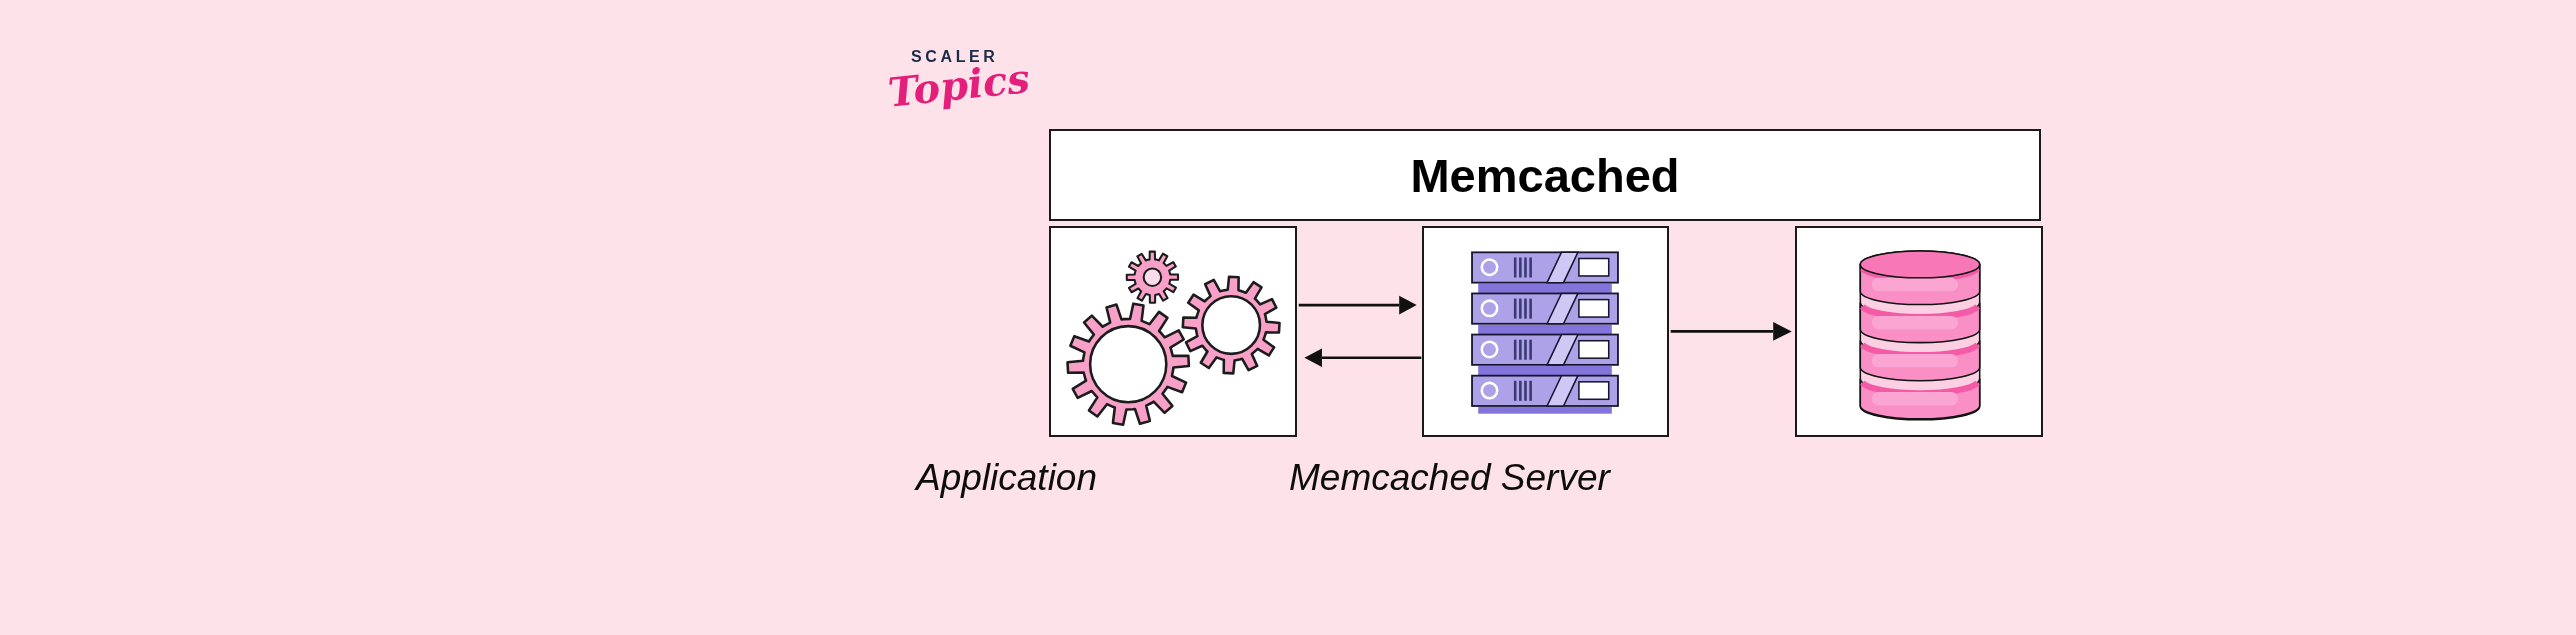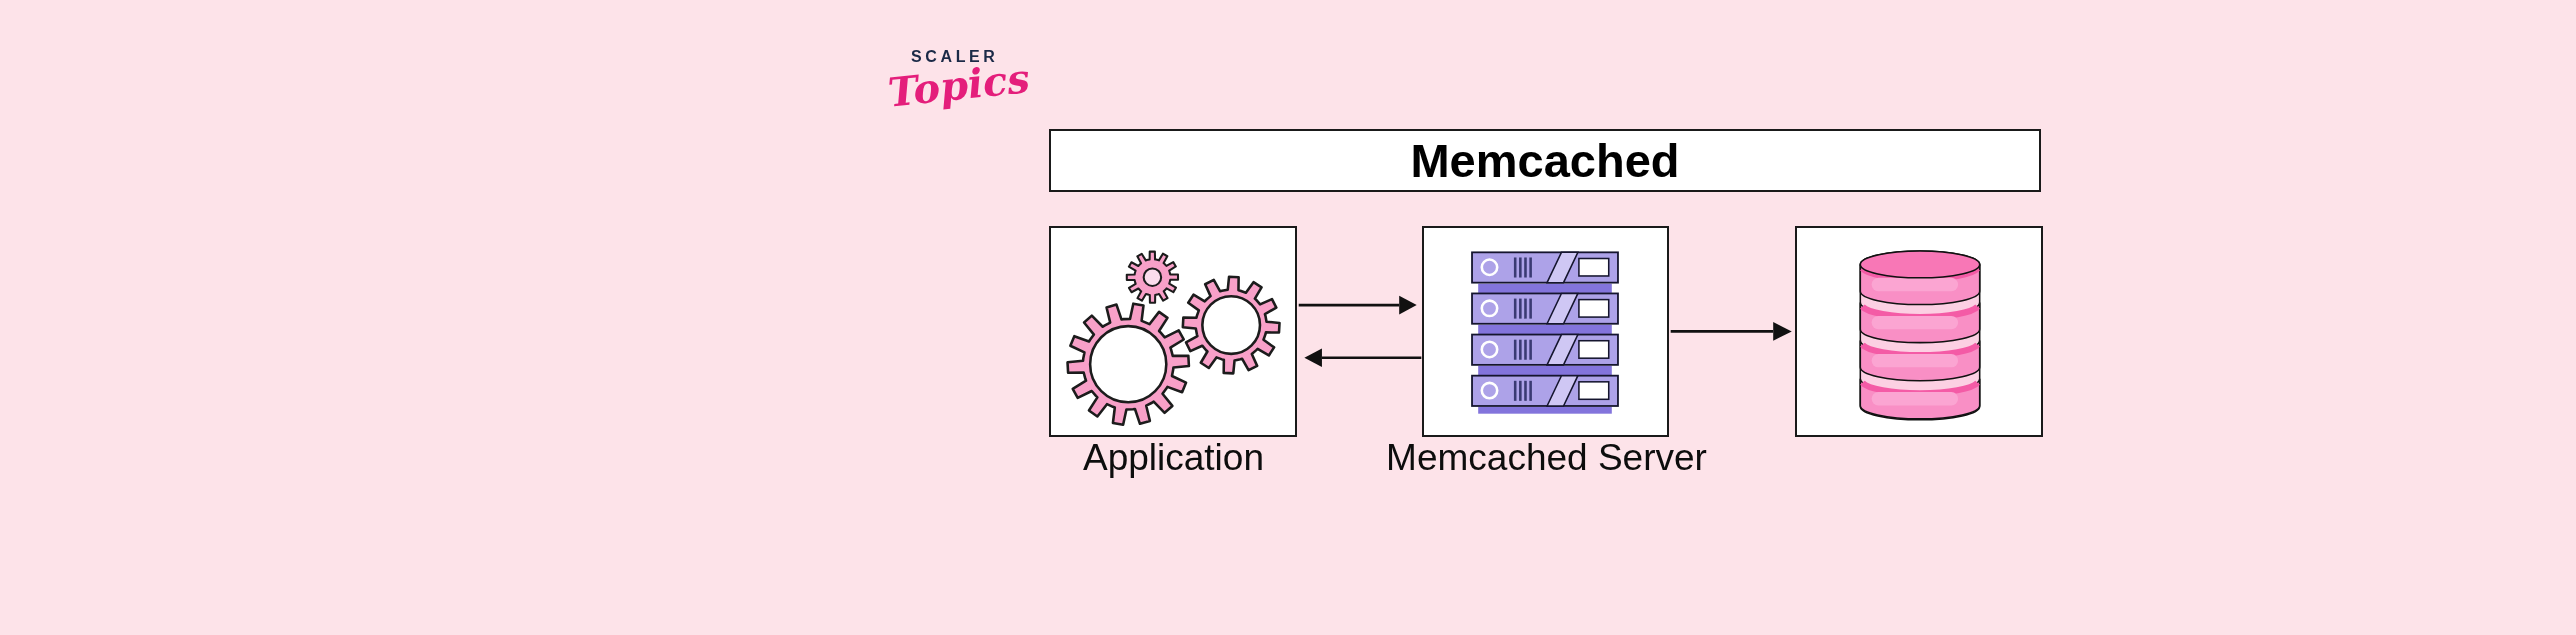--- a/index.html
+++ b/index.html
@@ -19,21 +19,21 @@
   .logo-script{
     font-family:"DejaVu Serif","Liberation Serif",serif;
     font-style:italic;font-weight:bold;font-size:40px;line-height:1;
     color:var(--logo-pink,#e41e7b);
     transform:rotate(-6deg);transform-origin:50% 50%;
     margin-top:1px;
   }
 
   
   .title-box{
-    position:absolute;left:1049px;top:129px;width:992px;height:63px;
+    position:absolute;left:1049px;top:129px;width:992px;height:92px;
     box-sizing:border-box;background:#fff;border:2.1px solid var(--line,#1a1a1a);
     display:flex;align-items:center;justify-content:center;
   }
   .title-box span{font-size:47px;font-weight:bold;color:#000;}
 
   
   .node{
     position:absolute;top:226px;height:211px;box-sizing:border-box;
     background:#fff;border:2.1px solid var(--line,#1a1a1a);
   }
@@ -46,22 +46,22 @@
   #server-svg{left:47px;top:23px;width:148px;height:163px;}
   #db-svg{left:60px;top:20.6px;width:126px;height:177px;}
 
   
   .arrows{position:absolute;left:0;top:0;width:3091px;height:636px;pointer-events:none;}
   .arrows line{stroke:#111;stroke-width:5;}
   .arrows polygon{fill:#111;}
 
   
   .node-label{
-    position:absolute;top:439px;width:515px;text-align:center;
-    font-size:37px;color:#0d0d0d;white-space:nowrap;line-height:1;
+    position:absolute;top:459px;width:515px;
+    font-size:37px;color:#0d0d0d;white-space:nowrap;line-height:1;font-style:italic;
   }
   #label-application{left:916px;}
   #label-server{left:1289px;}
   #label-database{left:1662px;}
 </style>
 </head>
 <body style="--bg: #fde3e9; --line: #1a1a1a; --logo-navy: #1b2a47; --logo-pink: #e41e7b;">
 
 <div class="canvas">
 

